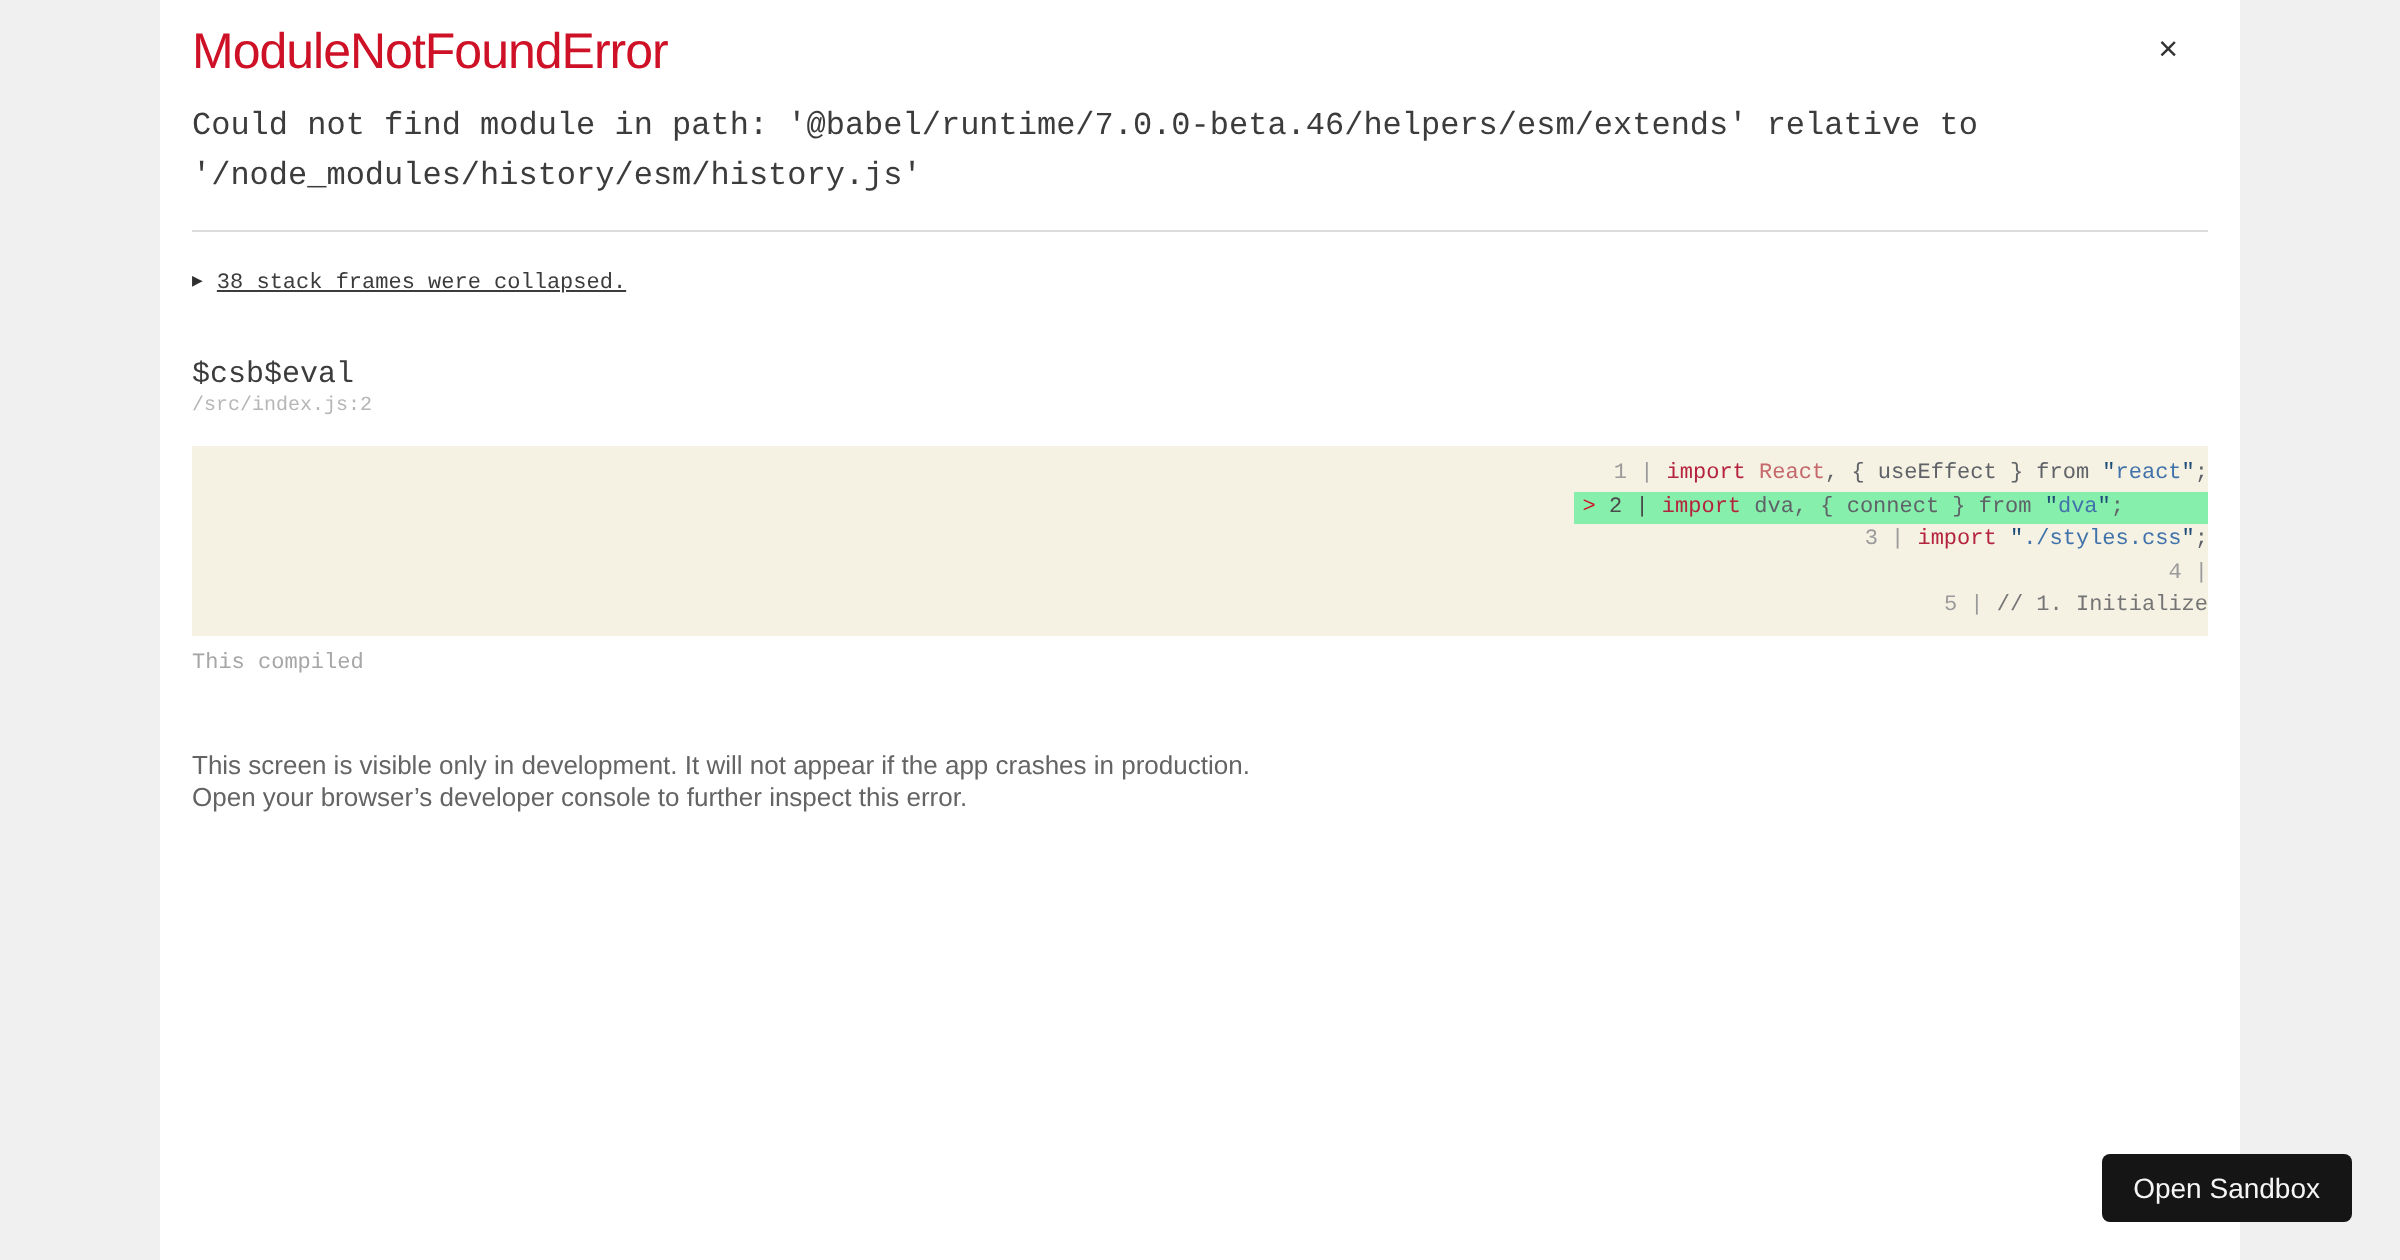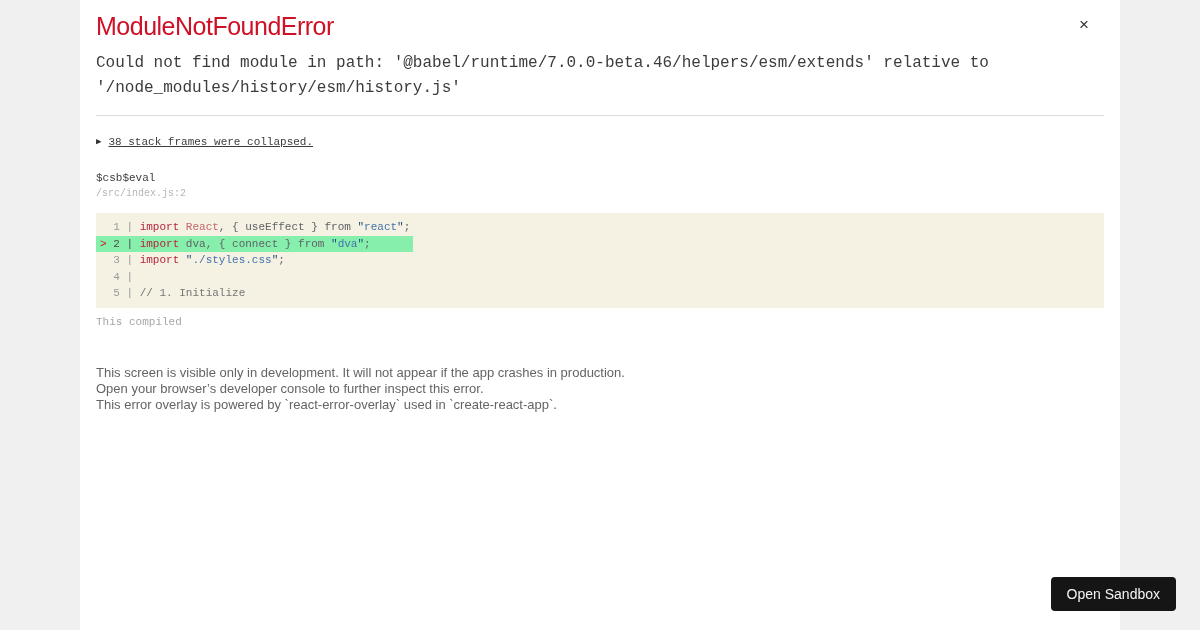--- a/index.html
+++ b/index.html
@@ -60,42 +60,43 @@
   .collapse-top { margin-top: 18px; }
   .collapse-bottom { margin-top: 27px; }
   .tri {
     display: inline-block;
     font-size: 9px;
     color: #2f2f2f;
     margin-right: 7px;
     transform: translateY(-1px);
   }
   .frame-fn {
-    margin-top: 20px;
+    margin-top: 31px;
     font-family: "Liberation Mono", "DejaVu Sans Mono", monospace;
-    font-size: 11px;
+    font-size: 15px;
     line-height: 14px;
     color: #3c3c3c;
   }
   .frame-loc {
     margin-top: 3px;
     font-family: "Liberation Mono", "DejaVu Sans Mono", monospace;
     font-size: 10px;
     line-height: 12px;
     color: #b6b6b6;
   }
   .code-frame {
     margin-top: 13px;
     background: #f5f1e3;
     padding: 6px 0;
     font-family: "Liberation Mono", "DejaVu Sans Mono", monospace;
     font-size: 11px;
     line-height: 16.5px;
     white-space: pre;
     overflow: hidden;
+    text-align: right;
   }
   .code-line { padding-left: 4px; }
   .code-line .hl {
     display: inline-block;
     margin-left: -4px;
     padding-left: 4px;
     padding-right: 42px;
     background: #86efac;
   }
   .marker { color: #ce1126; }
@@ -159,17 +160,16 @@
   </div>
 
   <pre class="code-frame"><div class="code-line"><span class="marker"> </span><span class="lineno"> 1 | </span><span class="tk-kw">import</span><span class="tk-pln"> </span><span class="tk-cap">React</span><span class="tk-pln">, { useEffect } from </span><span class="tk-strq">"</span><span class="tk-str">react</span><span class="tk-strq">"</span><span class="tk-pln">;</span></div><div class="code-line"><span class="hl"><span class="marker">&gt;</span><span class="lineno-marked"> 2 | </span><span class="tk-kw">import</span><span class="tk-pln"> dva, { connect } from </span><span class="tk-strq">"</span><span class="tk-str">dva</span><span class="tk-strq">"</span><span class="tk-pln">;</span></span></div><div class="code-line"><span class="marker"> </span><span class="lineno"> 3 | </span><span class="tk-kw">import</span><span class="tk-pln"> </span><span class="tk-strq">"</span><span class="tk-str">./styles.css</span><span class="tk-strq">"</span><span class="tk-pln">;</span></div><div class="code-line"><span class="marker"> </span><span class="lineno"> 4 |</span></div><div class="code-line"><span class="marker"> </span><span class="lineno"> 5 | </span><span class="tk-cmt">// 1. Initialize</span></div></pre>
 
   <a class="view-compiled">This compiled</a>
 
 
   <div class="footer">
     <div>This screen is visible only in development. It will not appear if the app crashes in production.</div>
     <div>Open your browser’s developer console to further inspect this error.</div>
-    <div>This error overlay is powered by `react-error-overlay` used in `create-react-app`.</div>
   </div>
 </div>
 
 <button class="open-sandbox">Open Sandbox</button>
 
 </body></html>

